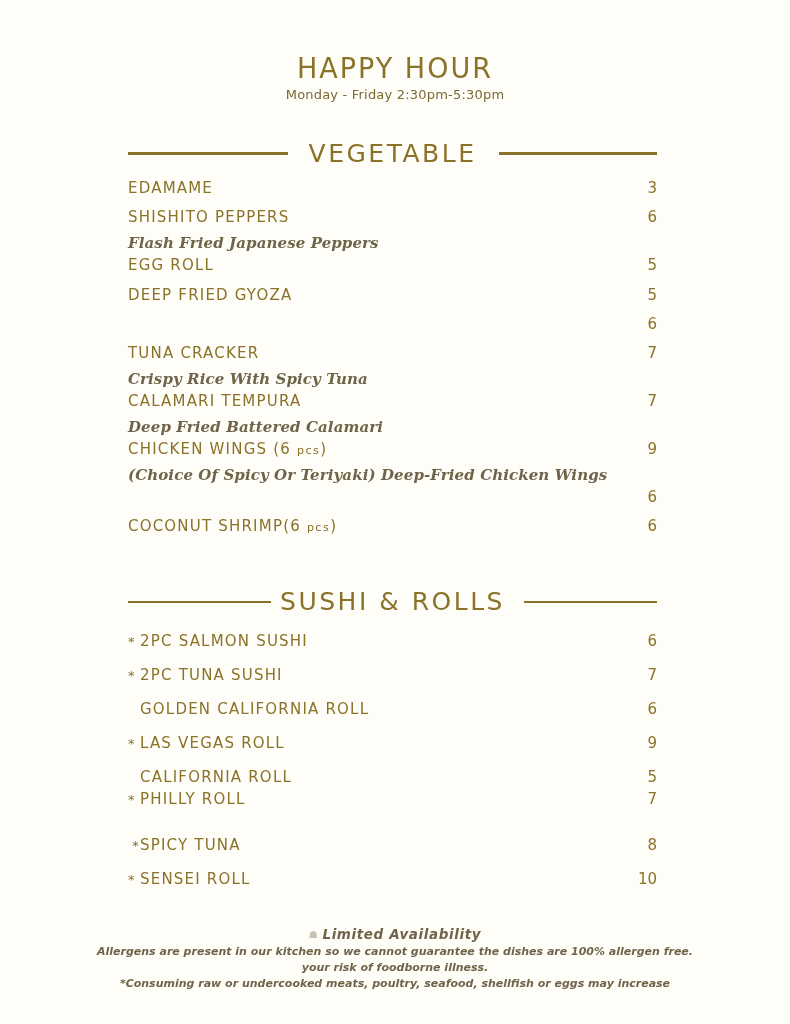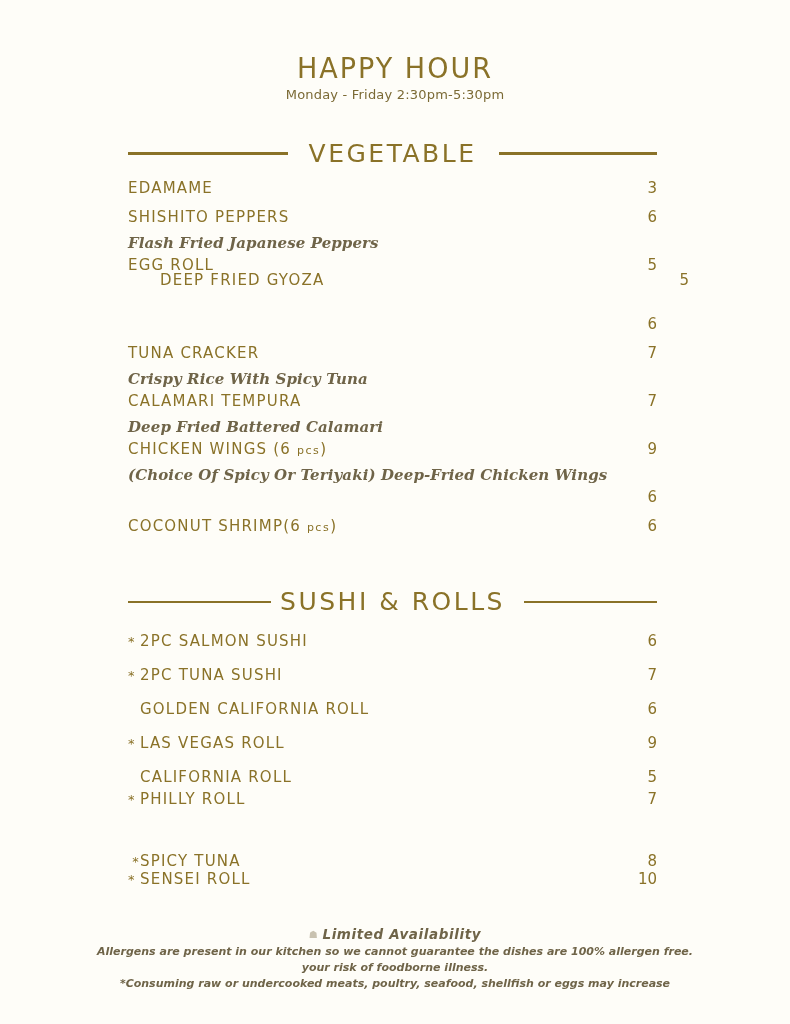--- a/index.html
+++ b/index.html
@@ -179,21 +179,21 @@
     <span class="item-name">SHISHITO PEPPERS</span>
     <span class="item-price">6</span>
   </div>
   <div class="item-desc" style="top:56px;">Flash Fried Japanese Peppers</div>
 
   <div class="item" style="position:absolute; top:77px; width:529px;">
     <span class="item-name">EGG ROLL</span>
     <span class="item-price">5</span>
   </div>
 
-  <div class="item" style="position:absolute; top:92px; width:529px;margin-left:32px;">
+  <div class="item" style="position:absolute; top:107px; width:529px;">
     <span class="item-name">DEEP FRIED GYOZA</span>
     <span class="item-price">5</span>
   </div>
 
   <div class="item" style="position:absolute; top:136px; width:529px;">
     <span class="item-price">6</span>
   </div>
 
   <div class="item" style="position:absolute; top:165px; width:529px;">
     <span class="item-name">TUNA CRACKER</span>
@@ -247,21 +247,21 @@
     <span class="item-price">9</span>
   </div>
   <div class="item" style="position:absolute; top:136px; width:529px;">
     <span class="item-name"><span class="star"></span><span>CALIFORNIA ROLL</span></span>
     <span class="item-price">5</span>
   </div>
   <div class="item" style="position:absolute; top:158px; width:529px;">
     <span class="item-name"><span class="star">*</span><span>PHILLY ROLL</span></span>
     <span class="item-price">7</span>
   </div>
-  <div class="item" style="position:absolute; top:220px; width:529px;text-align:right;">
+  <div class="item" style="position:absolute; top:204px; width:529px;text-align:right;">
     <span class="item-name"><span class="star">*</span><span>SPICY TUNA</span></span>
     <span class="item-price">8</span>
   </div>
   <div class="item" style="position:absolute; top:238px; width:529px;">
     <span class="item-name"><span class="star">*</span><span>SENSEI ROLL</span></span>
     <span class="item-price">10</span>
   </div>
 </div>
 
 <div class="footer">

